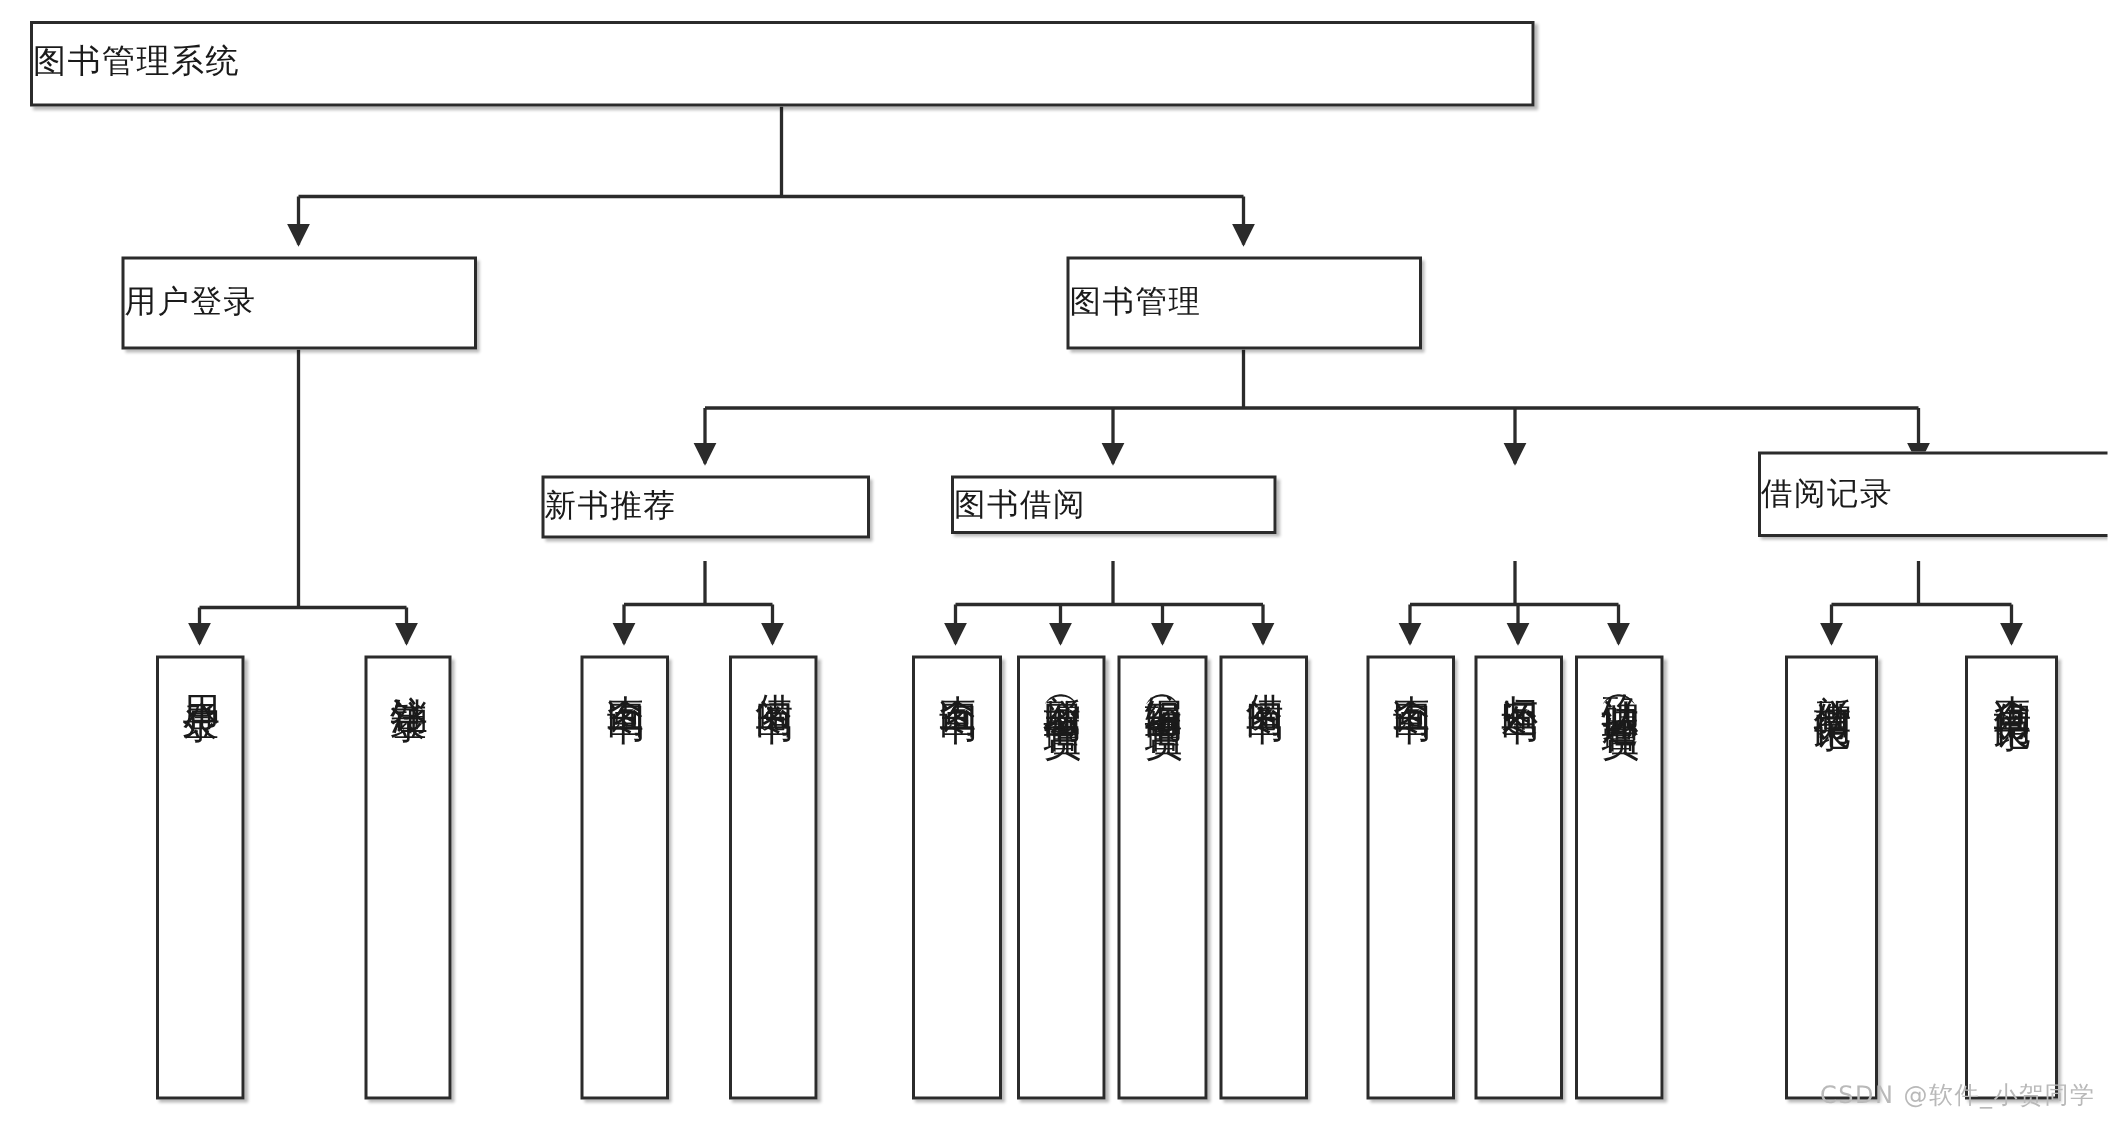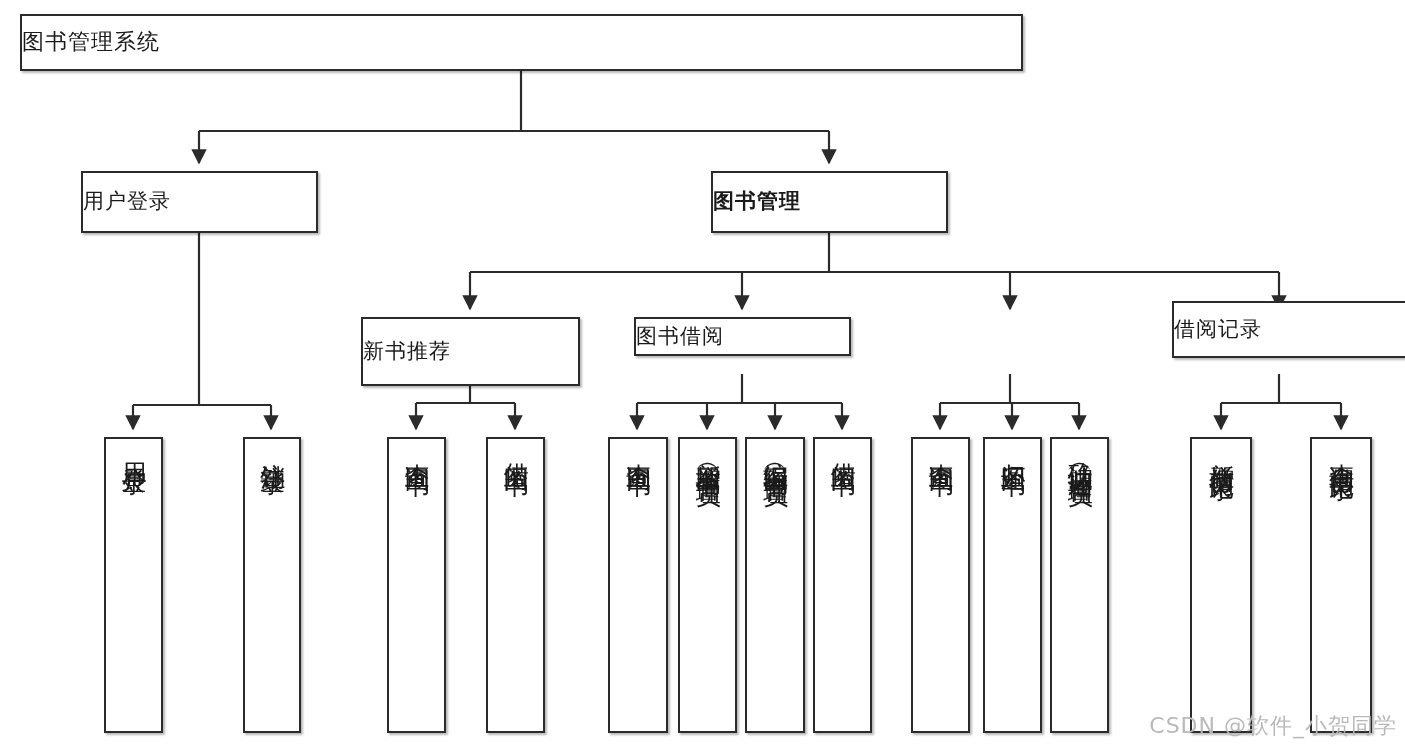--- a/index.html
+++ b/index.html
@@ -41,21 +41,21 @@
     writing-mode:vertical-rl;
     text-orientation:upright;
     display:block;
   }
   .node.root{font-size:22px;}
 
   .watermark{
     position:absolute;
     right:8px;
     bottom:6px;
-    font-size:22px;
+    font-size:16px;
     color:#b9b9b9;
     letter-spacing:1px;
     white-space:nowrap;
     user-select:none;
   }
 </style>
 </head>
 <body>
 
 <div id="stage">
@@ -113,25 +113,25 @@
     </g>
   </svg>
 
   <div class="node horiz root" style="left:20px;top:14px;width:1003px;height:57px;">
     <span>图书管理系统</span>
   </div>
 
   <div class="node horiz" style="left:81px;top:171px;width:237px;height:62px;">
     <span>用户登录</span>
   </div>
-  <div class="node horiz" style="left:711px;top:171px;width:237px;height:62px;font-weight:bold;">
+  <div class="node horiz" style="left:711px;top:171px;width:237px;height:62px;">
     <span>图书管理</span>
   </div>
 
-  <div class="node horiz" style="left:361px;top:317px;width:219px;height:69px;">
+  <div class="node horiz" style="left:361px;top:317px;width:219px;height:42px;">
     <span>新书推荐</span>
   </div>
   <div class="node horiz" style="left:634px;top:317px;width:217px;height:39px;">
     <span>图书借阅</span>
   </div>
   <div class="node horiz" style="left:1172px;top:301px;width:260px;height:57px;">
     <span>借阅记录</span>
   </div>
 
   <div class="node vert" style="left:104px;top:437px;width:59px;height:296px;">

